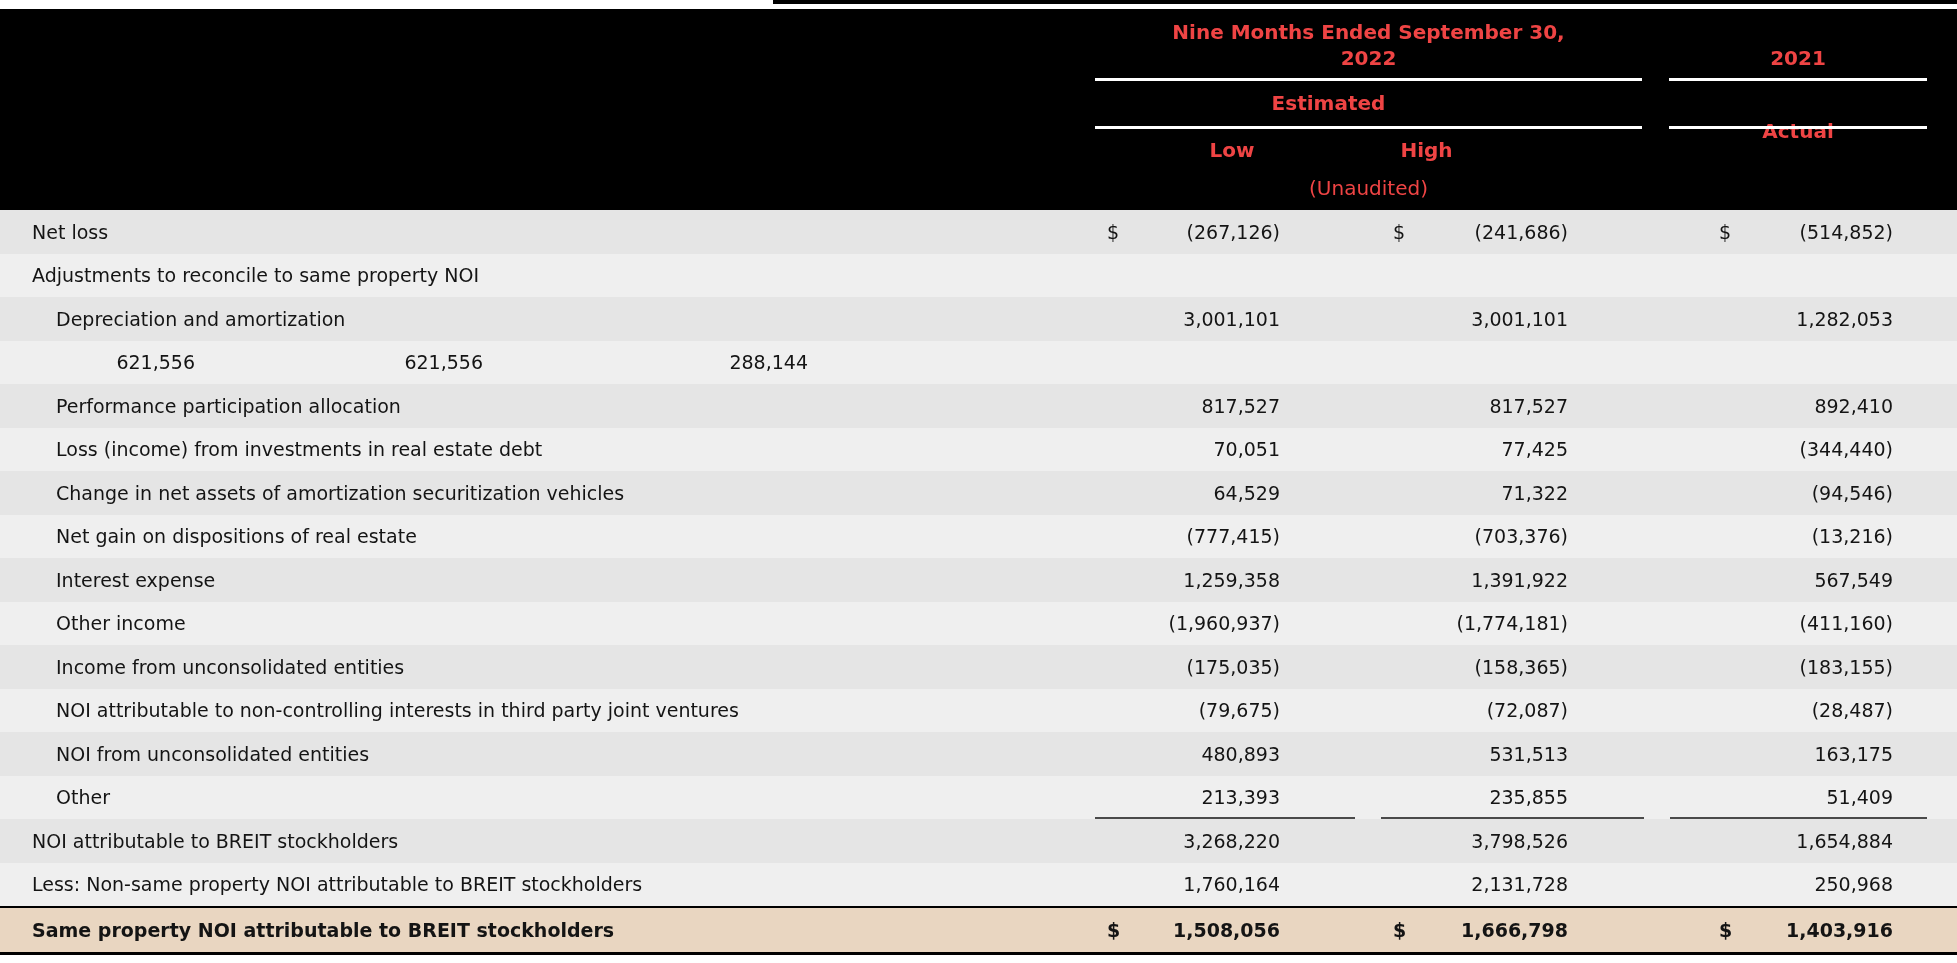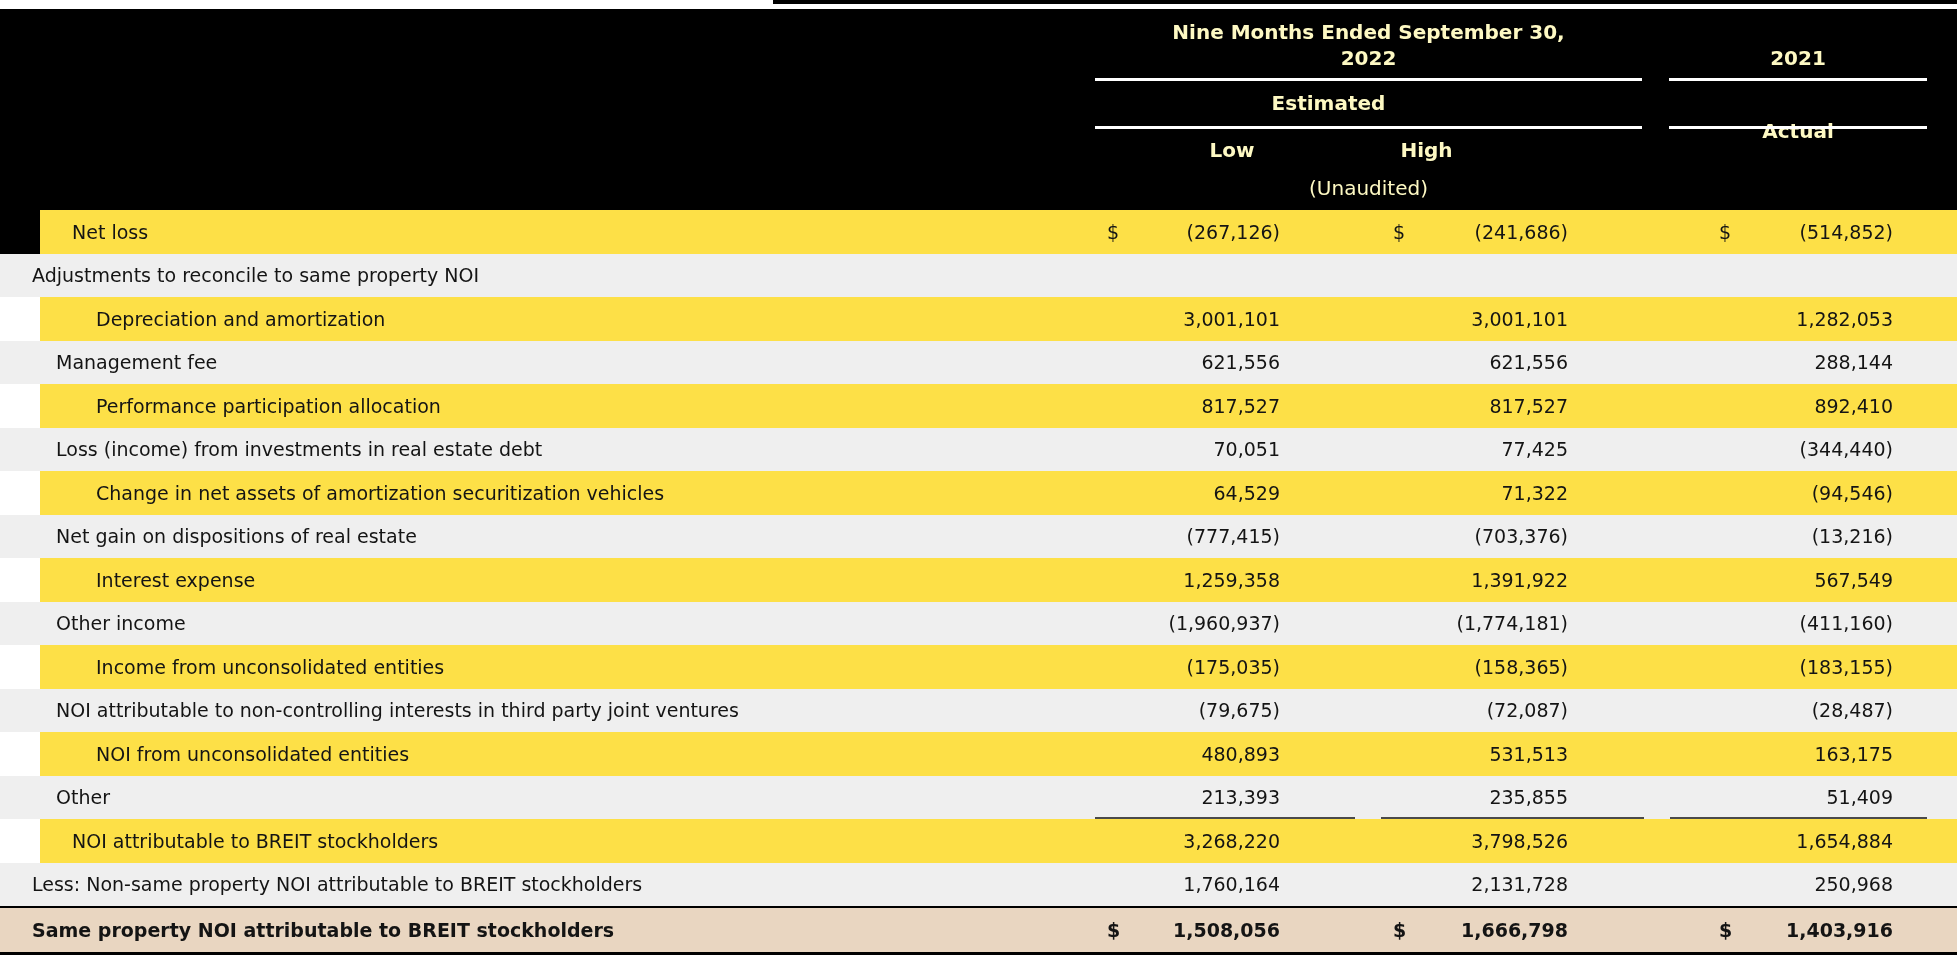--- a/index.html
+++ b/index.html
@@ -15,21 +15,21 @@
   .topline {
     position: absolute;
     left: 773px; top: 0; width: 1184px; height: 4px;
     background: #000000;
   }
   
   .banner {
     position: absolute;
     left: 0; top: 9px; width: 1957px; height: 253px;
     background: var(--banner, #000000);
-    color: #fef9c3;
+    color: #ef4444;
     text-decoration: underline;
   }
   .banner .hcell, .banner .hgroup { position: absolute; text-align: center; font-weight: bold; font-size: 20px; }
   .hgroup.title2022 { left: 1095px; top: 10px; width: 547px; line-height: 26px; }
   .hcell.y2021     { left: 1669px; top: 36px; width: 258px; line-height: 26px; }
   .hcell.estimated { left: 1055px; top: 81px; width: 547px; line-height: 26px; }
   .hcell.actual    { left: 1669px; top: 81px; width: 258px; line-height: 26px; margin-top: 28px; }
   .hcell.low       { left: 1095px; top: 128px; width: 274px; line-height: 26px; }
   .hcell.high      { left: 1290px; top: 128px; width: 273px; line-height: 26px; }
   .hcell.unaudited { left: 1095px; top: 166px; width: 547px; line-height: 26px; font-weight: normal; text-align: center; }
@@ -41,21 +41,21 @@
   
   .tbody { position: absolute; left: 0; top: 210px; width: 1957px; }
   .row {
     display: flex;
     align-items: center;
     height: 43.5px;
     font-size: 19px;
     position: relative;
     box-sizing: border-box;
   }
-  .row.white { background: #fde047; margin-left: 40px; }
+  .row.white { background: #e5e5e5; }
   .row.gray  { background: var(--rowalt, #efefef); }
   .row.highlight {
     background: var(--highlight, #e9d6c1);
     height: 48.5px;
     border-top: 2px solid #000000;
     border-bottom: 3px solid #000000;
     font-weight: bold;
   }
   .cell { box-sizing: border-box; flex: 0 0 auto; white-space: nowrap; overflow: hidden; }
   .c-label { flex: 1 1 auto; padding-left: 32px; }
@@ -138,21 +138,20 @@
     <div class="cell c-gapA"></div>
     <div class="cell c-d2"></div>
     <div class="cell c-v2">3,001,101</div>
     <div class="cell c-gapB"></div>
     <div class="cell c-d3"></div>
     <div class="cell c-v3">1,282,053</div>
     <div class="cell c-padR"></div>
 
   </div>
       <div class="row gray indent">
-    <div class="cell c-label">Management fee</div>
     <div class="cell c-d1"></div>
     <div class="cell c-v1">621,556</div>
     <div class="cell c-gapA"></div>
     <div class="cell c-d2"></div>
     <div class="cell c-v2">621,556</div>
     <div class="cell c-gapB"></div>
     <div class="cell c-d3"></div>
     <div class="cell c-v3">288,144</div>
     <div class="cell c-padR"></div>
 

